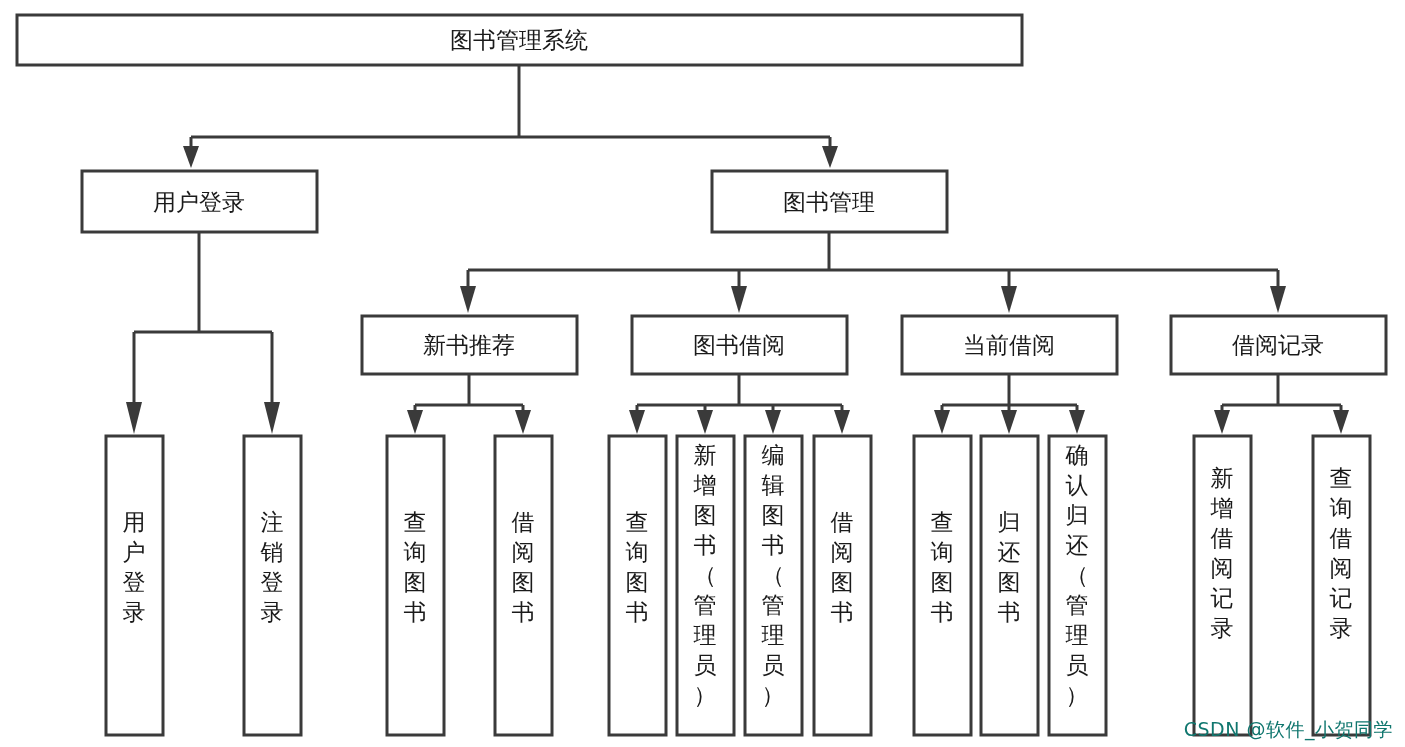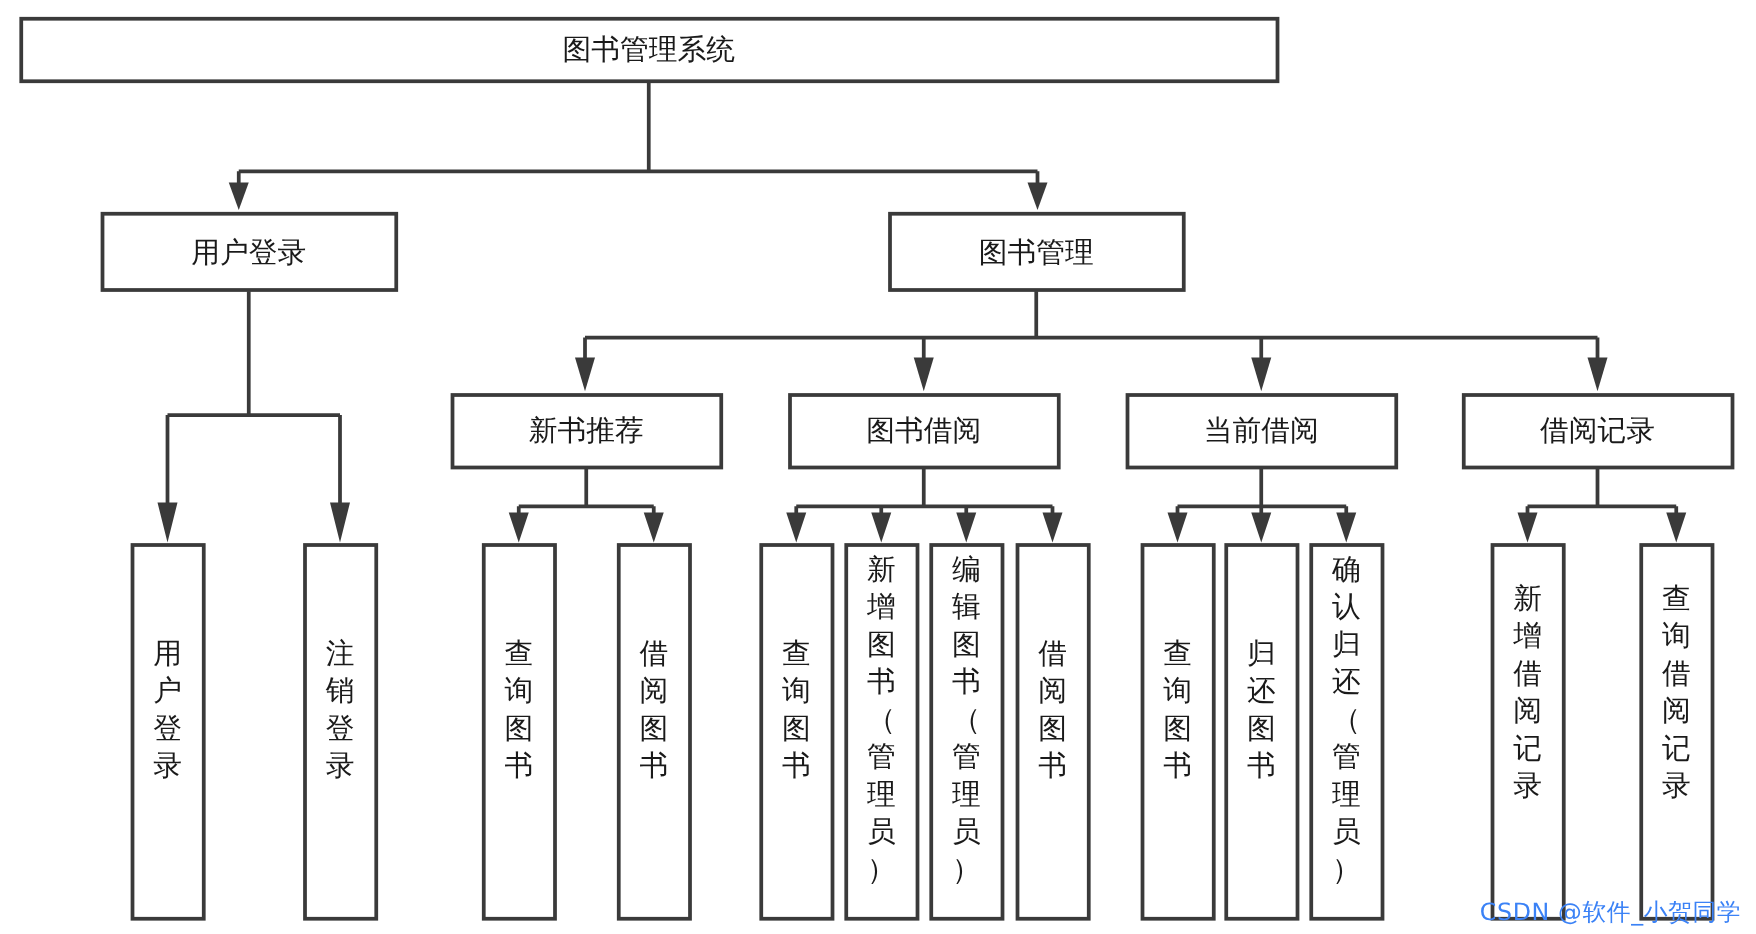--- a/index.html
+++ b/index.html
@@ -54,21 +54,21 @@
     font-size: 23px;
     fill: #1a1a1a;
     text-anchor: middle;
   }
   .watermark {
     position: absolute;
     right: 12px;
     bottom: 4px;
     font-family: "DejaVu Sans", "Liberation Sans", sans-serif;
     font-size: 19px;
-    color: #3b82f6;
+    color: #0f766e;
     letter-spacing: 0.5px;
     white-space: nowrap;
     pointer-events: none;
   }
 </style>
 </head>
 <body>
 
 <div id="diagram-root">
 

